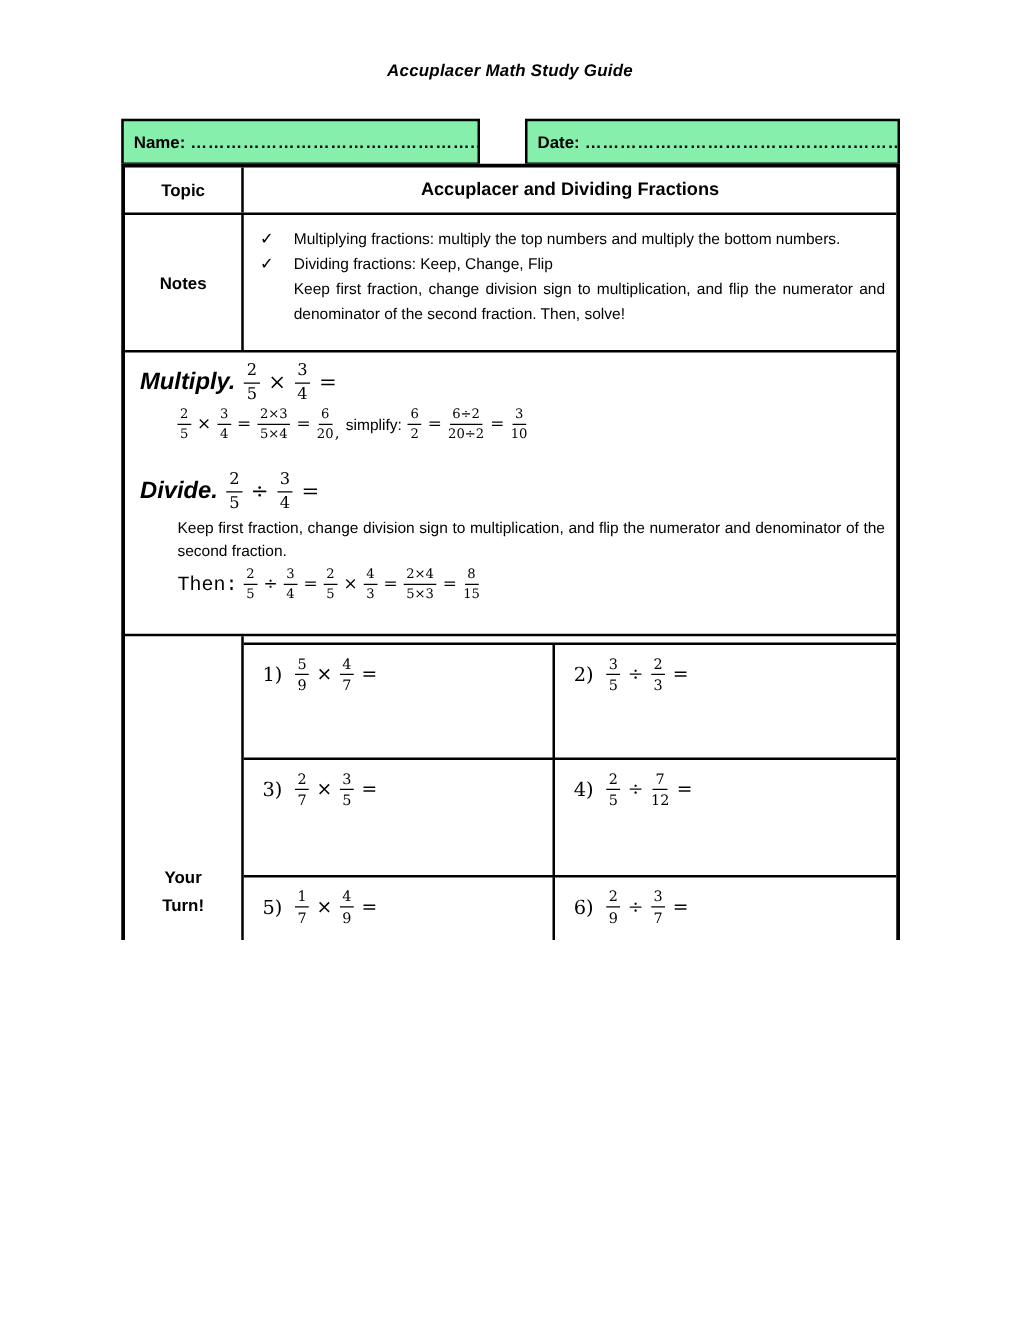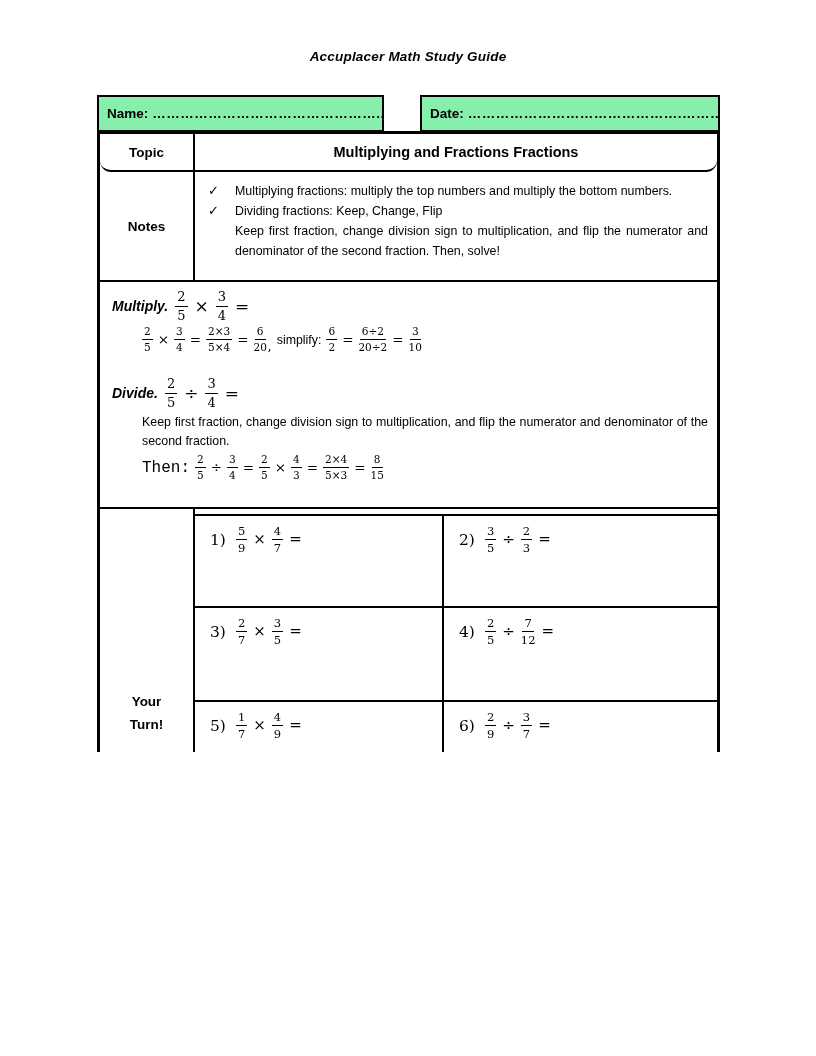--- a/index.html
+++ b/index.html
@@ -32,21 +32,21 @@
   .field-box .dots { letter-spacing:.5px; }
 
   
   .sheet {
     position:absolute; left:97px; top:131px; width:623px; height:789px;
     border:3px solid #000; background:#fff;
     display:flex; flex-direction:column;
   }
   .row { display:flex; border-bottom:2px solid #000; min-height:0; }
   .row:last-child { border-bottom:none; }
-  .row-topic    { height:38px;border-radius:11px; }
+  .row-topic    { height:38px; }
   .row-notes    { height:110px; }
   .row-examples { height:227px; }
   .row-yourturn { flex:1; }
 
   .cell-label {
     width:95px; flex-shrink:0;
     border-right:2px solid #000;
     display:flex; align-items:center; justify-content:center;
     font-weight:bold; font-size:13.5px; text-align:center;
   }
@@ -59,21 +59,21 @@
 
   
   .notes-content { padding:9px 9px 4px 13px; font-size:12.4px; }
   .note-item { display:flex; }
   .note-bullet { width:27px; flex-shrink:0; font-size:13px; line-height:20px; }
   .note-text { flex:1; text-align:justify; line-height:20px; }
 
   
   .ex-content { padding:6px 9px 0 12px; font-size:12.4px; }
   .ex-header { display:flex; align-items:center; height:36px; }
-  .ex-label { font-weight:bold; font-style:italic; font-size:14px; margin-right:7px; }
+  .ex-label { font-weight:bold; font-style:italic; font-size:19px; margin-right:7px; }
   .ex-instr { margin:2px 0 1px 30px; line-height:19px; }
   .just { text-align:justify; }
   .ex-work { margin-left:30px; display:flex; align-items:center; min-height:31px; }
   .ex-divide { margin-top:20px; }
   .then { margin-right:5px; font-size:16px;font-family:Liberation Mono, monospace; }
 
   
   .mexpr { display:inline-flex; align-items:center; }
   .frac {
     display:inline-flex; flex-direction:column; align-items:center;
@@ -139,21 +139,21 @@
 
   <div class="field-box date-box">
     <span class="lbl">Date:</span>
     <span class="dots">……………………………………….…………</span>
   </div>
 
   <div class="sheet">
 
     <div class="row row-topic">
       <div class="cell-label">Topic</div>
-      <div class="cell-content topic-title">Multiplying and Fractions Fractions</div>
+      <div class="cell-content topic-title">Accuplacer and Dividing Fractions</div>
     </div>
 
     <div class="row row-notes">
       <div class="cell-label">Notes</div>
       <div class="cell-content notes-content">
         <div class="note-item">
           <span class="note-bullet">✓</span>
           <div class="note-text">Multiplying fractions: multiply the top numbers and multiply the bottom numbers.</div>
         </div>
         <div class="note-item">

